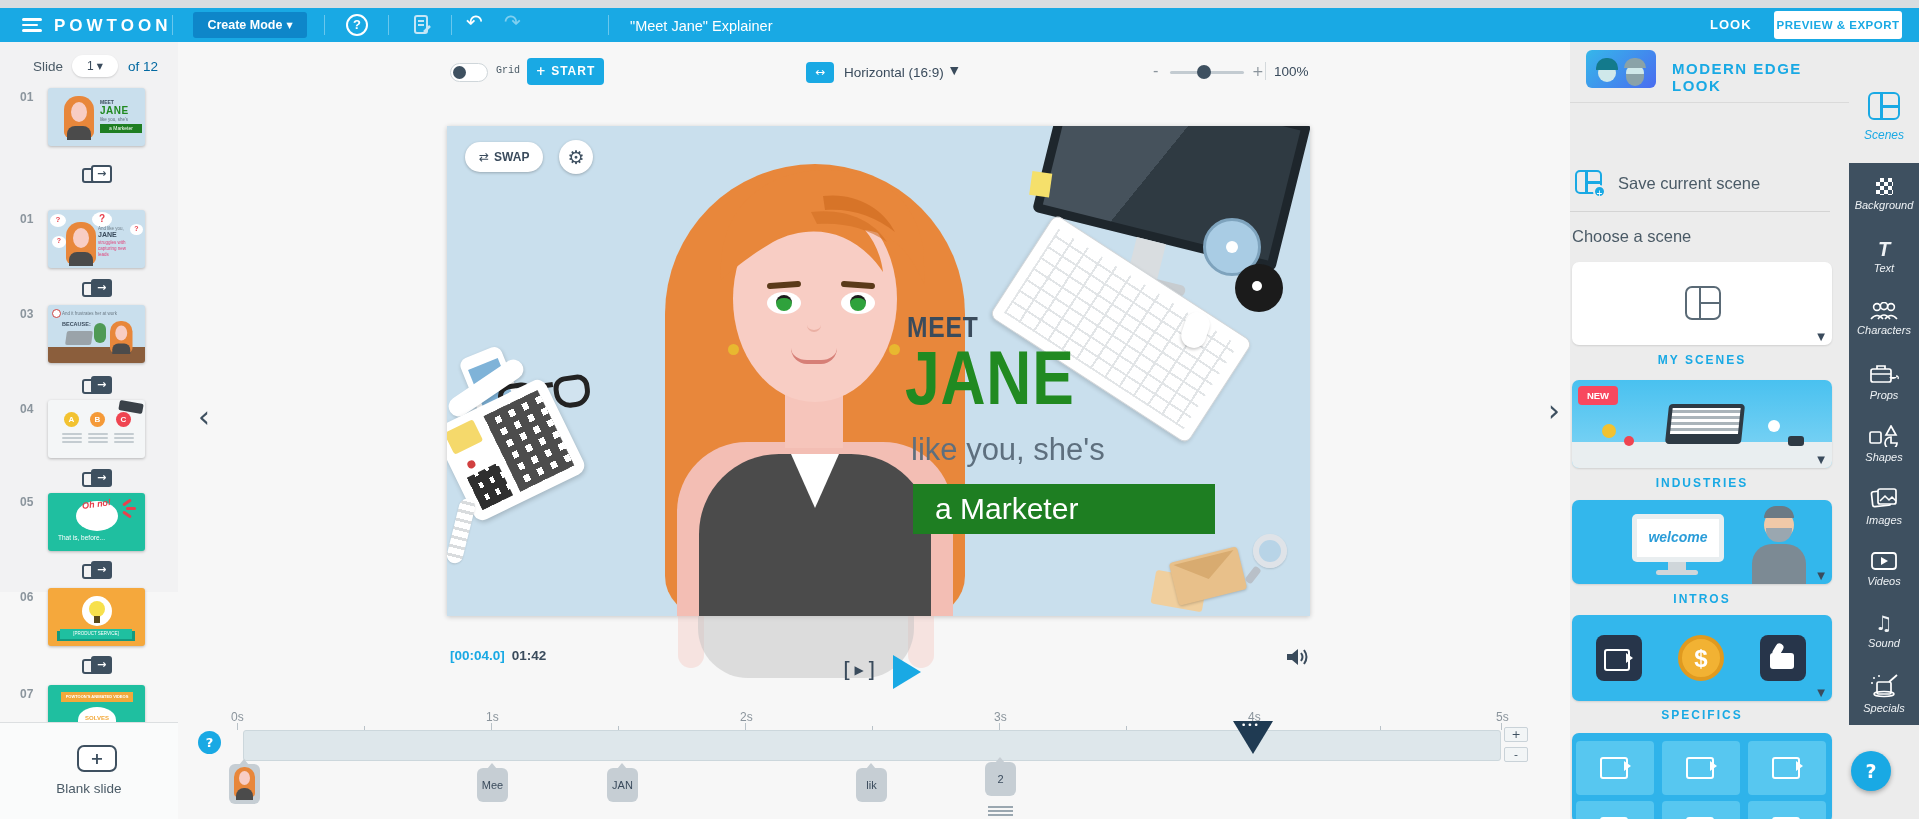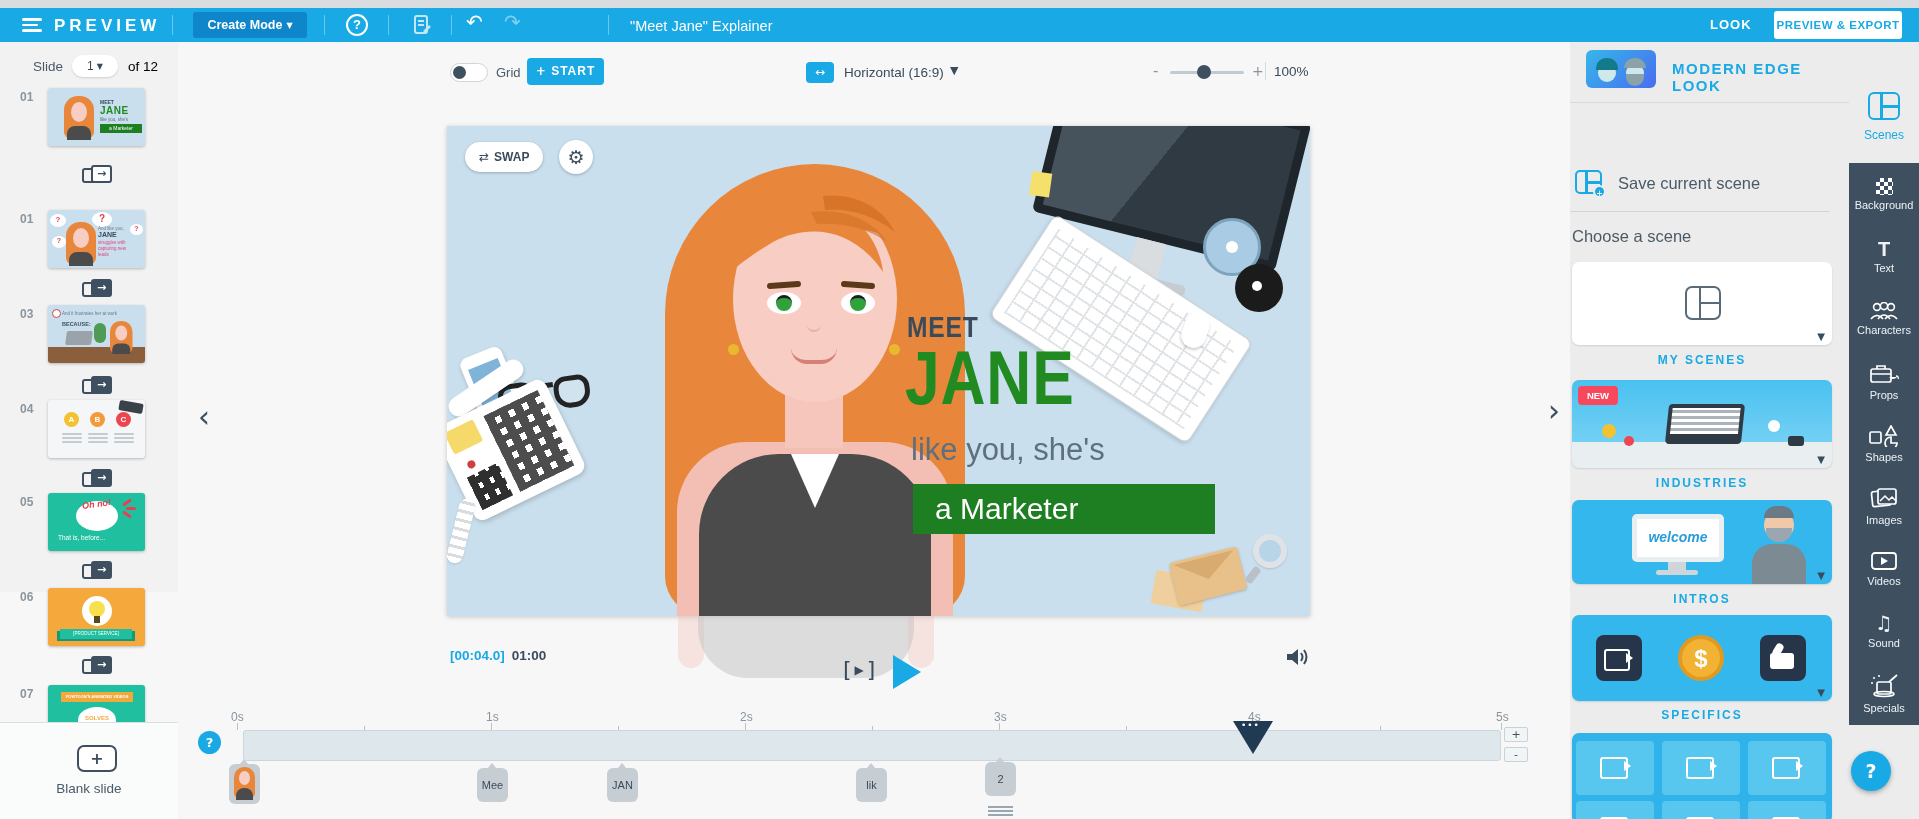--- a/index.html
+++ b/index.html
@@ -32,21 +32,21 @@
   .save-btn { left:1710px; top:9px; color:#fff; font-weight:bold; font-size:13px; letter-spacing:1px; cursor:pointer; }
   .preview-btn { left:1774px; top:3px; width:128px; height:28px; background:#fff; border-radius:3px;
     color:#19a9e4; font-weight:bold; font-size:11.5px; text-align:center; line-height:28px; letter-spacing:.5px; cursor:pointer; }
 
   
   .left-sidebar { left:0; top:42px; width:178px; height:550px; background:#f2f2f3; }
   .slide-word { left:33px; top:17px; font-size:13.5px; color:#4a5a66; }
   .slide-pill { left:72px; top:13px; width:46px; height:22px; background:#fff; border-radius:12px;
     box-shadow:0 1px 2px rgba(0,0,0,.15); font-size:12px; color:#3a4b5c; text-align:center; line-height:22px; cursor:pointer; }
   .slide-pill .caret { font-size:8px; margin-left:3px; vertical-align:1px; }
-  .of-label { left:128px; top:17px; font-size:13.5px; color:#000000; }
+  .of-label { left:128px; top:17px; font-size:13.5px; color:#0369a1; }
   .slide-num { left:20px; width:24px; text-align:left; font-size:12px; font-weight:bold; color:#8b959d; }
   .thumb { left:48px; width:97px; height:58px; border-radius:3px; overflow:hidden;
     box-shadow:0 1px 3px rgba(0,0,0,.25); cursor:pointer; }
   .trans { left:82px; width:30px; height:24px; cursor:pointer; }
   .trans .t-back { position:absolute; left:0; top:4px; width:18px; height:15px; border:2px solid #3e5060;
     border-radius:3px; background:#f2f2f3; }
   .trans .t-front { position:absolute; right:0; top:1px; width:21px; height:18px; background:#3e5060;
     border-radius:3px; color:#fff; font-size:11px; font-weight:bold; text-align:center; line-height:17px; }
   .trans.light .t-front { background:#fff; color:#3e5060; border:2px solid #3e5060; line-height:13px; }
   .sidebar-bottom { left:0; top:680px; width:178px; height:97px; background:#fafbfb; border-top:1px solid #dcdfe1; z-index:3; }
@@ -91,21 +91,21 @@
   .th6-ribbon { position:absolute; left:12px; top:41px; width:72px; height:10px; background:#1fbfa0;
     color:#fff; font-size:4.5px; text-align:center; line-height:10px; box-shadow:-3px 2px 0 #14997f, 3px 2px 0 #14997f; }
   .th7-banner { position:absolute; left:13px; top:7px; width:72px; height:10px; background:#f2a93b;
     color:#fff; font-size:4px; font-weight:bold; text-align:center; line-height:10px; }
   .th7-blob { position:absolute; left:30px; top:22px; width:38px; height:26px; background:#fff; border-radius:50% 50% 40% 40%; }
   .th7-solves { position:absolute; left:0; top:8px; width:100%; text-align:center; color:#f2a93b; font-weight:bold; font-size:6px; }
 
   
   .grid-toggle { left:450px; top:63px; width:38px; height:19px; background:#fff; border:1px solid #cfd6da; border-radius:10px; cursor:pointer; }
   .grid-knob { position:absolute; left:2px; top:2px; width:13px; height:13px; background:#3e5060; border-radius:50%; }
-  .grid-label { left:496px; top:65px; font-size:13px; color:#4a5a66; }
+  .grid-label { left:496px; top:65px; font-size:10px; color:#4a5a66;font-family:Liberation Mono, monospace; }
   .start-btn { left:527px; top:58px; width:77px; height:27px; background:#19a9e4; border-radius:4px; color:#fff;
     font-size:12px; font-weight:bold; text-align:center; line-height:27px; letter-spacing:1px; cursor:pointer; }
   .orient-icon { left:806px; top:62px; width:28px; height:21px; background:#19a9e4; border-radius:4px;
     color:#fff; font-size:12px; text-align:center; line-height:20px; cursor:pointer; }
   .orient-label { left:844px; top:65px; font-size:13.5px; color:#3a4b5c; cursor:pointer; }
   .orient-caret { left:950px; top:64px; font-size:11px; color:#3a4b5c; cursor:pointer; }
   .zoom-minus { left:1153px; top:62px; font-size:15px; color:#8a949c; cursor:pointer; }
   .zoom-track { left:1170px; top:71px; width:74px; height:3px; background:#c3cbd1; border-radius:2px; cursor:pointer; }
   .zoom-knob { left:1197px; top:65px; width:14px; height:14px; background:#3e5060; border-radius:50%; cursor:pointer; }
   .zoom-plus { left:1252px; top:63px; font-size:14px; color:#8a949c; cursor:pointer; }
@@ -300,21 +300,21 @@
   .sp-thumb::before { content:''; position:absolute; left:10px; top:18px; width:24px; height:16px; background:#fff; border-radius:3px; }
   .sp-thumb::after { content:''; position:absolute; left:14px; top:8px; width:8px; height:14px; background:#fff; border-radius:4px; transform:rotate(30deg); }
   .card-partial { top:691px; height:90px; background:#2fb3ea; }
   .pt-tile { position:absolute; width:78px; height:54px; background:#57c7f0; border-radius:4px; top:8px; }
   .pt-tile::before { content:''; position:absolute; left:24px; top:16px; width:24px; height:18px; border:2.5px solid #fff; border-radius:3px; }
   .pt-tile::after { content:''; position:absolute; left:48px; top:20px; width:0; height:0;
     border-top:5px solid transparent; border-bottom:5px solid transparent; border-left:7px solid #fff; }
   .pt-row2 { top:68px; }
 
   
-  .rail { left:1849px; top:42px; width:70px; height:777px; background:#ececec; }
+  .rail { left:1849px; top:42px; width:70px; height:777px; background:#ececec;font-style:italic; }
   .rail-scenes { position:absolute; left:0; top:50px; width:70px; text-align:center; color:#19a9e4; cursor:pointer; }
   .rail-scenes .scene-glyph { display:inline-block; width:32px; height:28px; border-radius:6px; }
   .rail-scenes .rail-label { display:block; margin-top:4px; font-size:12px; }
   .rail-dark { position:absolute; left:0; top:121px; width:70px; height:562px; background:#3e5060;
     display:flex; flex-direction:column; }
   .rail-item { flex:1; display:flex; flex-direction:column; align-items:center; justify-content:center;
     gap:4px; color:#eef2f5; font-size:11px; cursor:pointer; }
   .checker { width:17px; height:17px;
     background-image:linear-gradient(45deg,#fff 25%,transparent 25%,transparent 75%,#fff 75%),
                      linear-gradient(45deg,#fff 25%,transparent 25%,transparent 75%,#fff 75%);
@@ -329,21 +329,21 @@
 
 <div id="app">
 
   <div class="abs topstrip"></div>
   <div class="abs topbar">
     <div class="abs hamburger">
         <span></span>
         <span></span>
         <span></span>
       </div>
-    <div class="abs logo">PREVIEW</div>
+    <div class="abs logo">POWTOON</div>
     <div class="abs tsep" style="left:172px"></div>
     <div class="abs create-btn"><span>Create Mode</span><span class="caret ico">▼</span></div>
     <div class="abs tsep" style="left:324px"></div>
     <div class="abs help-circle">?</div>
     <div class="abs tsep" style="left:388px"></div>
     <svg class="abs tb-svg" style="left:412px" width="20" height="20" viewBox="0 0 20 20">
       <rect x="3" y="1" width="12" height="17" rx="2" fill="none" stroke="#cfeaf8" stroke-width="2"></rect>
       <line x1="6" y1="6" x2="12" y2="6" stroke="#cfeaf8" stroke-width="2"></line>
       <line x1="6" y1="10" x2="12" y2="10" stroke="#cfeaf8" stroke-width="2"></line>
       <line x1="12" y1="17" x2="18" y2="11" stroke="#cfeaf8" stroke-width="2.5"></line>
@@ -578,21 +578,21 @@
     <div class="abs cv-marketer">a Marketer</div>
 
     <div class="abs swap-pill"><span class="ico">⇄</span><span>SWAP</span></div>
     <div class="abs gear-circle ico">⚙</div>
   </div>
   <div class="abs ghost-arm-l"></div>
   <div class="abs ghost-arm-r"></div>
   <div class="abs ghost-body"></div>
 
   <div class="abs timestamp">
-    <span class="cur">[00:04.0]</span><span class="tot">01:00</span>
+    <span class="cur">[00:04.0]</span><span class="tot">01:42</span>
   </div>
   <div class="abs bracket-play"><span class="ico">[</span><span class="tri ico">▶</span><span class="ico">]</span></div>
   <div class="abs big-play"></div>
   <svg class="abs volume" width="26" height="22" viewBox="0 0 26 22">
     <polygon points="1,8 6,8 12,3 12,19 6,14 1,14" fill="#3a4b5c"></polygon>
     <path d="M15,7 Q18,11 15,15" stroke="#3a4b5c" stroke-width="2" fill="none"></path>
     <path d="M18,4 Q23,11 18,18" stroke="#3a4b5c" stroke-width="2" fill="none"></path>
   </svg>
 
   <div class="abs tick-label" style="left:231px">0s</div>

